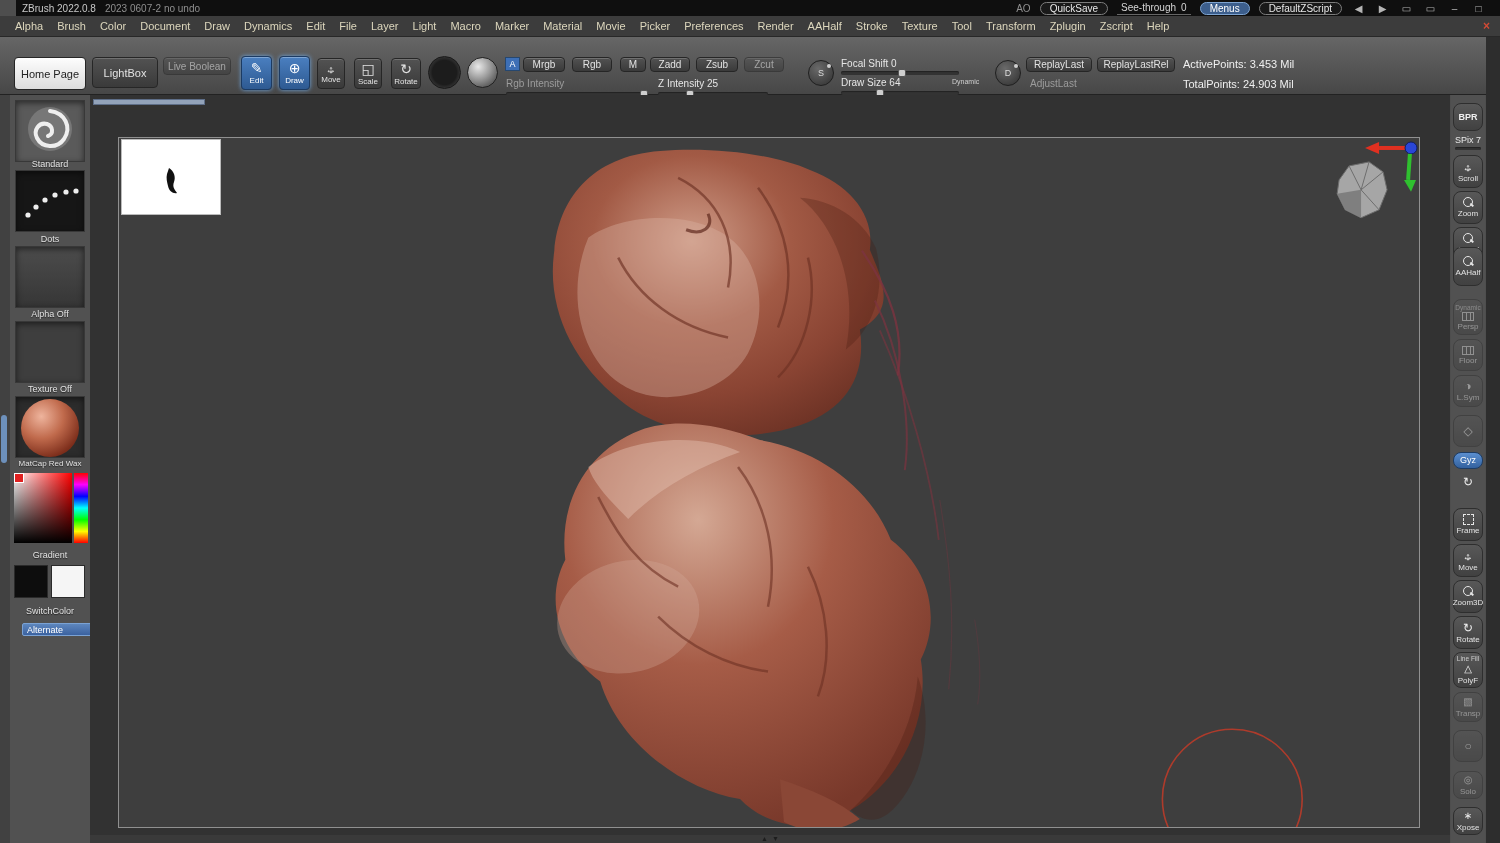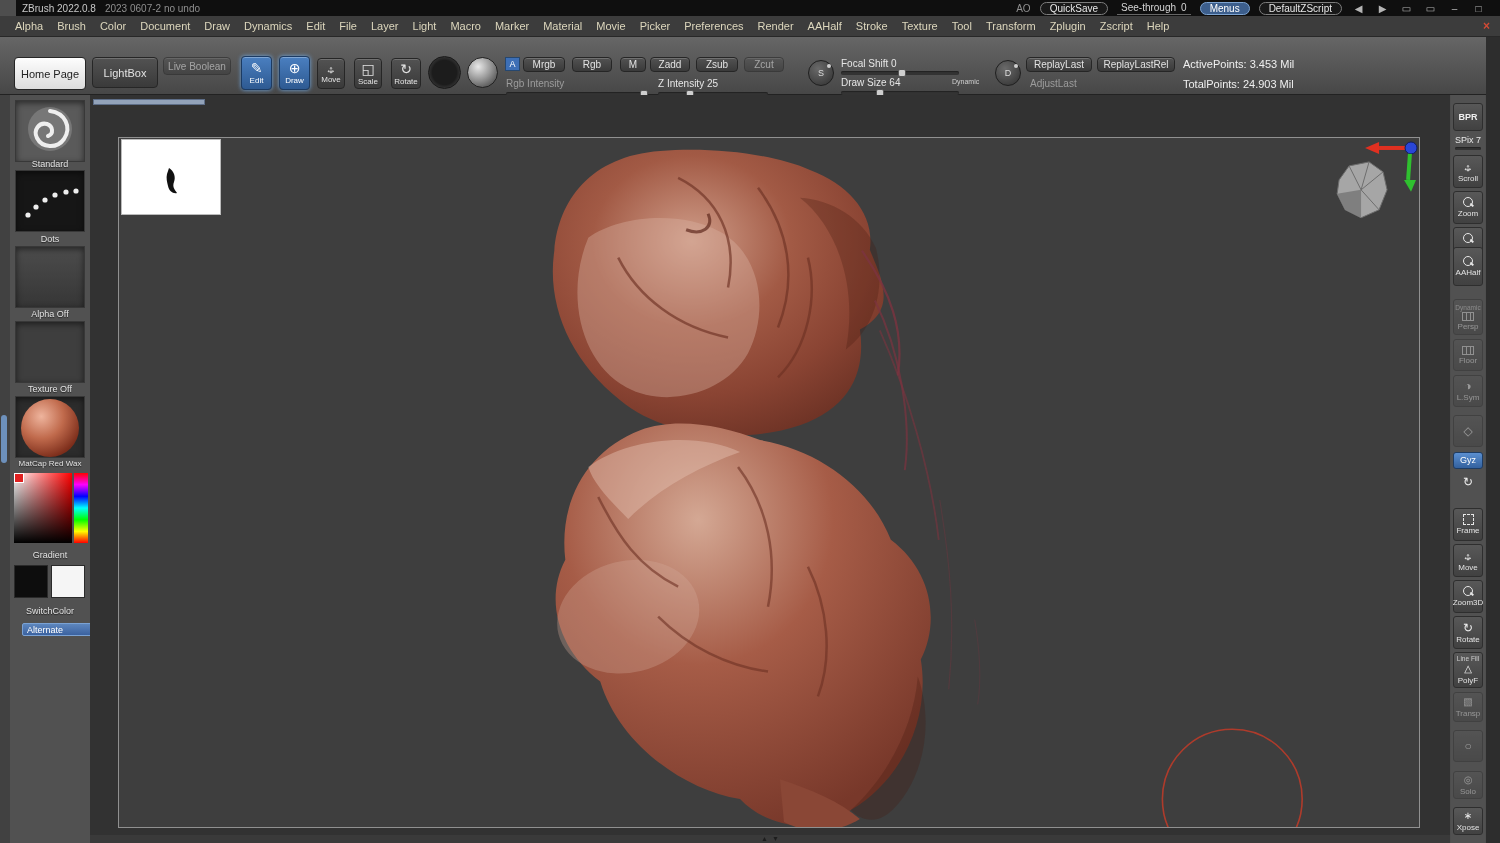--- a/index.html
+++ b/index.html
@@ -75,21 +75,21 @@
   #loadbar { position:absolute; left:3px; top:4px; width:112px; height:6px; background:#93a3ba; border:1px solid #5e6e88; }
   #document { position:absolute; left:28px; top:42px; width:1302px; height:691px; background:#3e3e3e; border:1px solid #909090; }
   #scene { position:absolute; left:0; top:0; width:100%; height:100%; }
   #thumb { position:absolute; left:2px; top:1px; width:100px; height:76px; background:#fff; border:1px solid #bbb; }
   #bottombar { left:90px; top:835px; width:1360px; height:8px; background:#3a3a3a; display:flex; align-items:center; justify-content:center; gap:4px; }
   #bottombar span { font-size:7px; color:#1d1d1d; line-height:8px; }
 
   
   #rightshelf { left:1451px; top:95px; width:34px; height:748px; background:#515151; }
   .shbtn { position:absolute; left:2px; width:30px; background:linear-gradient(#585858,#414141); border:1px solid #2e2e2e;
-           border-radius:3px; color:#e3e3e3; font-size:8px; display:flex; flex-direction:column; align-items:center;
+           border-radius:8px; color:#e3e3e3; font-size:8px; display:flex; flex-direction:column; align-items:center;
            justify-content:center; gap:1px; text-align:center; line-height:9px; }
   .shbtn .glyph { font-size:12px; line-height:12px; color:#efefef; }
   .shbtn.dimb { opacity:.45; }
   .shbtn.activeb { background:linear-gradient(#5b8fd0,#33619e); border-color:#1e3c63; color:#fff; }
   .shbtn .sub { font-size:6.5px; color:#cfcfcf; line-height:7px; }
   .spix { position:absolute; left:2px; width:30px; color:#e8e8e8; font-size:9px; text-align:center; }
   .mag { width:11px; height:11px; position:relative; }
   .mag::before { content:""; position:absolute; left:0; top:0; width:8px; height:8px; border:1.5px solid #e8e8e8; border-radius:50%; }
   .mag::after { content:""; position:absolute; left:7px; top:7px; width:4px; height:1.5px; background:#e8e8e8; transform:rotate(45deg); }
   .gridic { width:12px; height:9px; border:1px solid #ddd; position:relative; }

